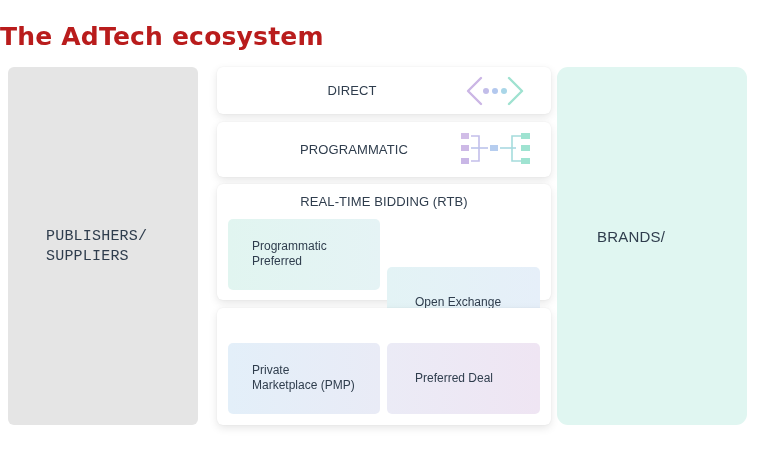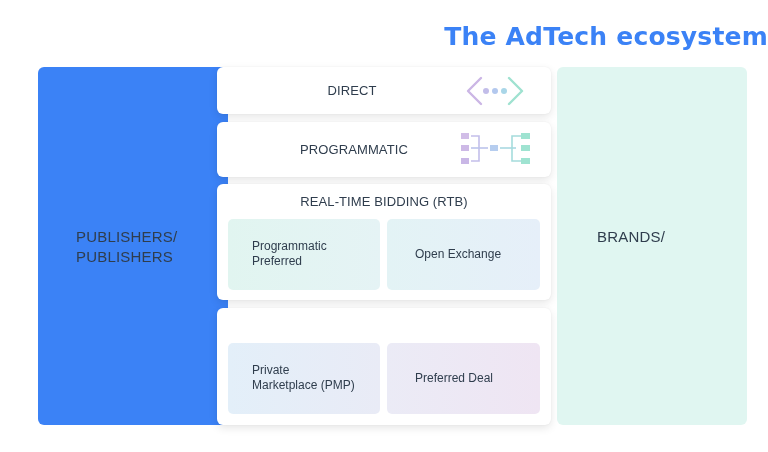--- a/index.html
+++ b/index.html
@@ -1,29 +1,29 @@
 <!DOCTYPE html>
 <html><head>
 <meta charset="utf-8">
 <style>
   html, body { margin:0; padding:0; }
   body {
     width:768px; height:452px; background:#ffffff; position:relative; overflow:hidden;
     font-family: "Liberation Sans", "DejaVu Sans", sans-serif; color:#2b3a4a;
   }
   .title {
-    position:absolute; left:0; top:22px; width:768px; text-align:right;
+    position:absolute; left:0; top:22px; width:768px; text-align:left;
     font-family: "DejaVu Sans", sans-serif; font-weight:bold; font-size:25px;
-    color:#3b82f6; letter-spacing:0.2px;
+    color:#b91c1c; letter-spacing:0.2px;
   }
   .side {
     position:absolute; top:67px; width:190px; height:358px; border-radius:6px;
   }
-  .side.left { left:38px; background:#3b82f6; }
-  .side.right { left:557px; background:#e0f6f1; }
+  .side.left { left:8px; background:#e5e5e5;font-family:Liberation Mono, monospace; }
+  .side.right { left:557px; background:#e0f6f1;border-radius:11px; }
   .side .label {
     position:absolute; left:38px; top:160px; font-size:15px; line-height:20px;
     color:#2f3d4d; letter-spacing:0.2px;
   }
   .side.right .label { left:40px; top:160px; }
   .card {
     position:absolute; left:217px; width:334px; background:#ffffff; border-radius:6px;
     box-shadow: 0 3px 8px rgba(0,0,0,0.10), 0 0 2px rgba(0,0,0,0.06);
   }
   .card .head {
@@ -44,35 +44,35 @@
   .box {
     position:absolute; height:71px; width:152px; border-radius:5px;
     font-size:12px; line-height:15px; color:#2f3d4d;
   }
   .box .txt { position:absolute; left:24px; }
   .box.l { left:11px; }
   .box.r { left:170px; width:153px; }
   .rtb .box { top:35px; }
   .pd .box { top:35px; }
   .box.g1 { background:linear-gradient(90deg,#e1f5f0,#e5f3f5); }
-  .box.g2 { background:linear-gradient(90deg,#e3f3f5,#e6eff9); }
+  .box.g2 { background:linear-gradient(90deg,#e3f3f5,#e6eff9);margin-top:48px; }
   .box.g3 { background:linear-gradient(90deg,#e3eff9,#e9ebf6); }
   .box.g4 { background:linear-gradient(90deg,#ebebf6,#efe5f3); }
   .box .txt.two { top:20px; }
   .box .txt.one { top:28px; left:28px; }
 </style>
 </head>
 <body>
 
 <div class="title">The AdTech ecosystem</div>
 
 <div class="side left">
   <div class="label">
     <div>PUBLISHERS/</div>
-    <div>PUBLISHERS</div>
+    <div>SUPPLIERS</div>
   </div>
 </div>
 
 <div class="side right">
   <div class="label">
     <div>BRANDS/</div>
   </div>
 </div>
 
 <div class="card direct">

